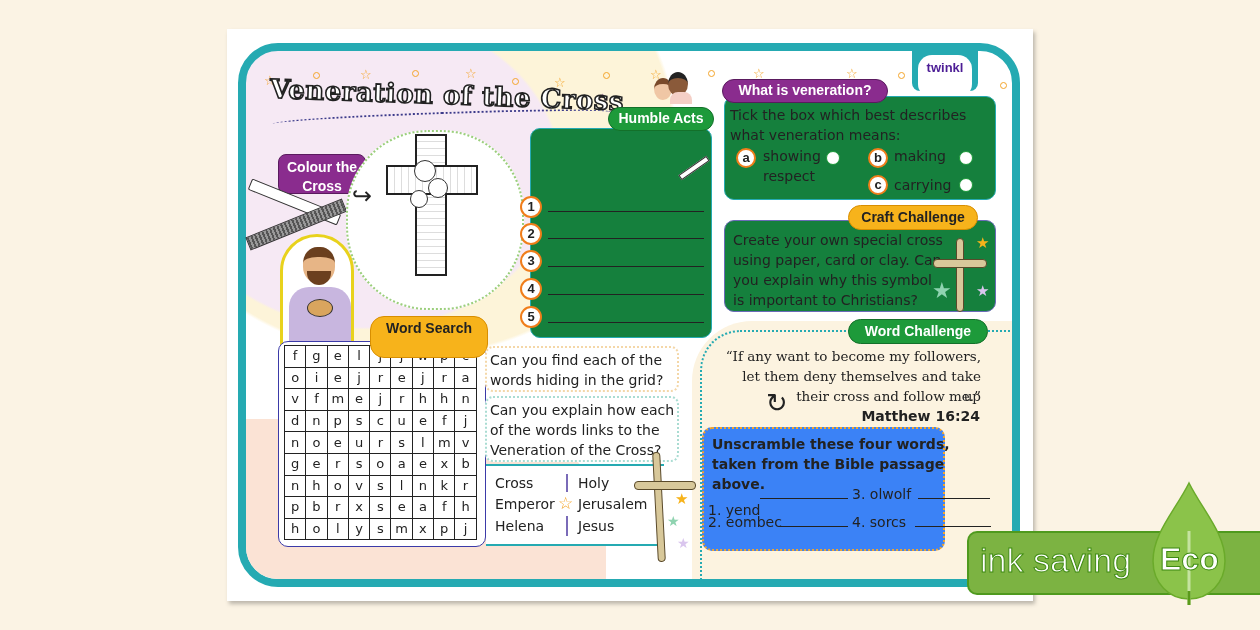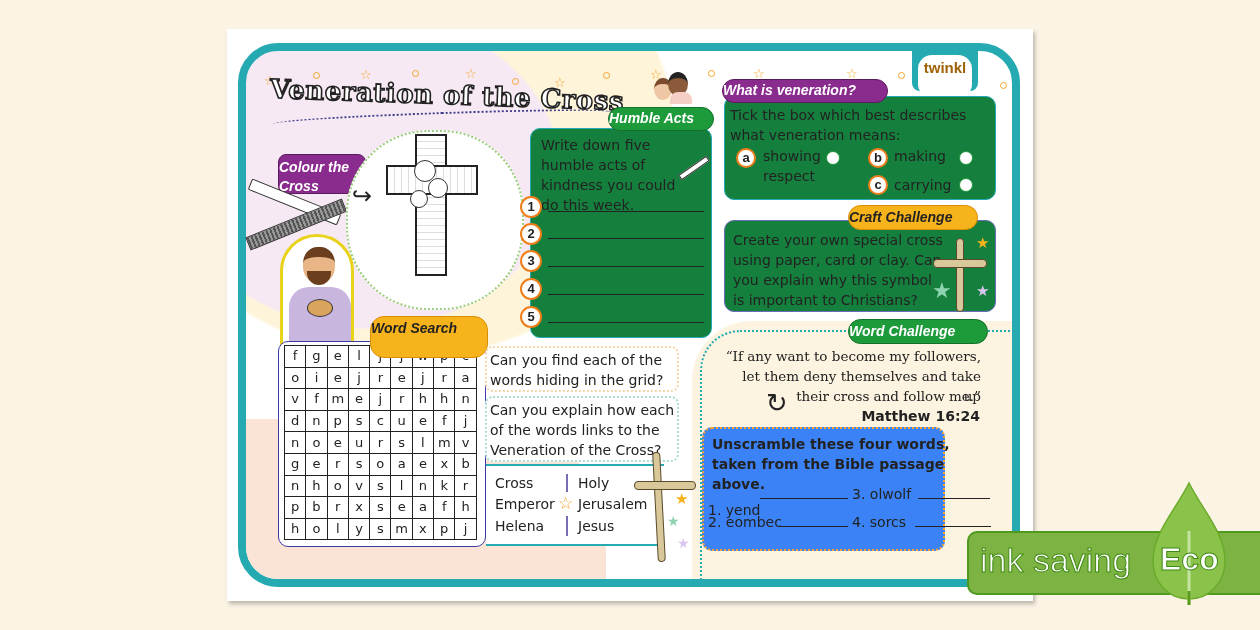--- a/index.html
+++ b/index.html
@@ -9,30 +9,30 @@
   .sheet { position: absolute; left: 227px; top: 29px; width: 806px; height: 572px; background: #ffffff; box-shadow: 2px 3px 4px rgba(0,0,0,0.25); }
   .frame { position: absolute; left: 238px; top: 43px; width: 782px; height: 544px; border: 8px solid #25aab2; border-radius: 40px; overflow: hidden;
            background:
              radial-gradient(ellipse 320px 260px at 120px 120px, #f6e9f4 0%, #f6e9f4 60%, transparent 61%),
              radial-gradient(ellipse 380px 320px at 160px 80px, #fdf4d9 0%, #fdf4d9 70%, transparent 71%),
              linear-gradient(160deg, #ffffff 0%, #ffffff 100%); }
   .frame .peach { position: absolute; left: 0; bottom: 0; width: 360px; height: 160px; background: #fbe3d5; border-top-right-radius: 120px; }
   .frame .cream-right { position: absolute; right: 0; top: 270px; width: 320px; height: 280px; background: #fcf3e0; border-top-left-radius: 60px; }
 
   .twinkl-tab { position: absolute; left: 912px; top: 47px; width: 66px; height: 44px; background: #25aab2; border-radius: 0 0 8px 8px; }
-  .twinkl-logo { position: absolute; left: 918px; top: 55px; width: 54px; height: 43px; background: #fff; border-radius: 14px; color: #a16207; font-weight: bold; font-size: 15px; text-align: center; line-height: 26px; font-family: "Liberation Sans", sans-serif; }
+  .twinkl-logo { position: absolute; left: 918px; top: 55px; width: 54px; height: 43px; background: #fff; border-radius: 14px; color: #4c1d95; font-weight: bold; font-size: 13px; text-align: center; line-height: 26px; font-family: "Liberation Sans", sans-serif; }
 
   .title { position: absolute; left: 270px; top: 80px; font-family: "DejaVu Serif", serif; font-size: 26px; font-weight: bold; color: #ffffff; -webkit-text-stroke: 1.6px #222; letter-spacing: 0.5px; transform: rotate(2deg); }
   .dotline { position: absolute; left: 272px; top: 112px; width: 340px; height: 12px; border-top: 2px dotted #3b3a8a; border-radius: 50%; transform: rotate(-2deg); }
 
   .star { position: absolute; color: #f4a52a; font-size: 13px; line-height: 1; }
   .star.purple { color: #8a3f96; }
   .circ { position: absolute; width: 7px; height: 7px; border: 1.5px solid #f4a52a; border-radius: 50%; }
 
-  .label { position: absolute; font-family: "Liberation Sans", sans-serif; font-weight: bold; font-size: 14px; color: #fff; border-radius: 8px; font-style: italic; }
+  .label { position: absolute; font-family: "Liberation Sans", sans-serif; font-weight: bold; font-size: 14px; color: #fff; text-align: center; border-radius: 8px; }
   .label.purple { background: #8a2c8e; border: 1.5px solid #5a1a5e; }
   .label.green { background: #1d9a3a; border: 1.5px solid #13702a; border-radius: 14px; }
   .label.orange { background: #f7b31b; border: 1.5px solid #d88e00; color: #222; border-radius: 14px; }
 
   .box { position: absolute; background: #15803d; border-radius: 10px; }
   .txt { font-family: "DejaVu Sans", sans-serif; font-size: 14px; color: #222; line-height: 20px; }
 
   
   .scallop { position: absolute; left: 346px; top: 130px; width: 178px; height: 180px; border: 2px dotted #9bcf7c; border-radius: 46%; background: #fff; }
   .cross-v { position: absolute; left: 415px; top: 134px; width: 32px; height: 142px; border: 2px solid #222; background: repeating-linear-gradient(0deg, #fff 0 6px, #ddd 6px 7px); }
@@ -133,21 +133,20 @@
 <span class="arrow-curl">↪</span>
 
 <div class="arch">
   <div class="body"></div>
   <div class="head"></div>
   <div class="beard"></div>
   <div class="bread"></div>
 </div>
 
 <div class="box humble-box">
-  <div class="txt" style="position:absolute;left:10px;top:6px;width:145px;">Write down five humble acts of kindness you could do this week.</div>
   <div style="position:absolute;left:146px;top:36px;width:34px;height:6px;border:1.5px solid #333;background:#fff;transform:rotate(-35deg);"></div>
 </div>
 <div class="label green" style="left:608px;top:107px;width:106px;height:24px;line-height:21px;">Humble Acts</div>
 
 <div class="num" style="left:520px;top:196px;">1</div>
 <div class="line" style="left:548px;top:211px;width:156px;"></div>
 <div class="num" style="left:520px;top:223px;">2</div>
 <div class="line" style="left:548px;top:238px;width:156px;"></div>
 <div class="num" style="left:520px;top:250px;">3</div>
 <div class="line" style="left:548px;top:266px;width:156px;"></div>

